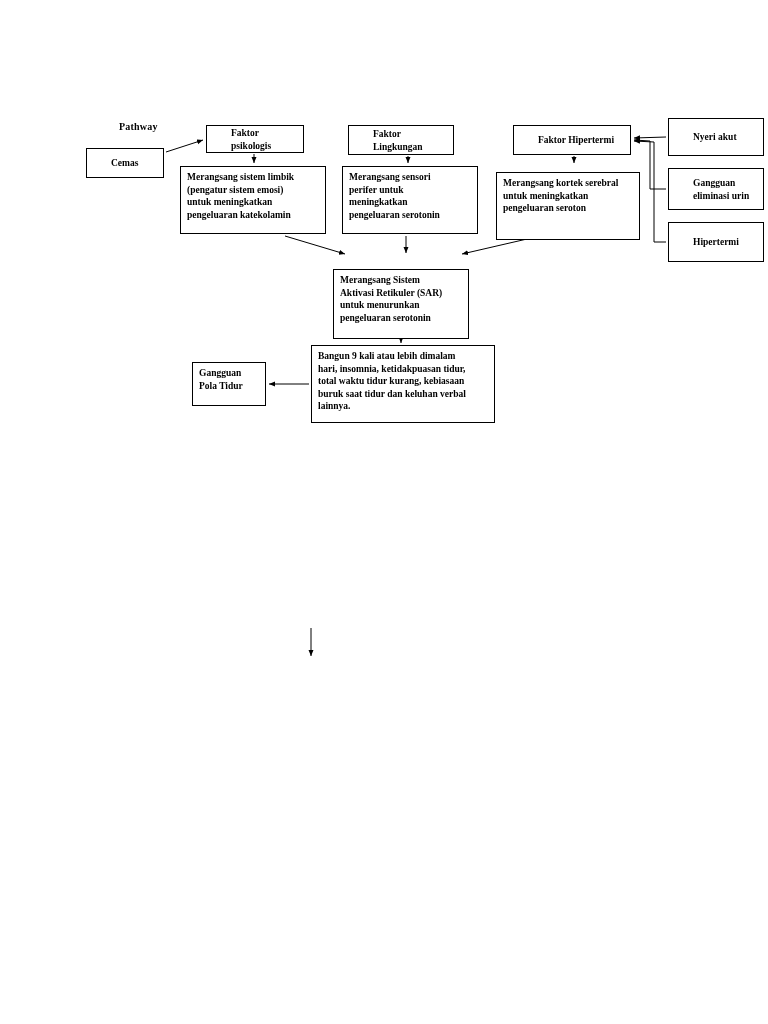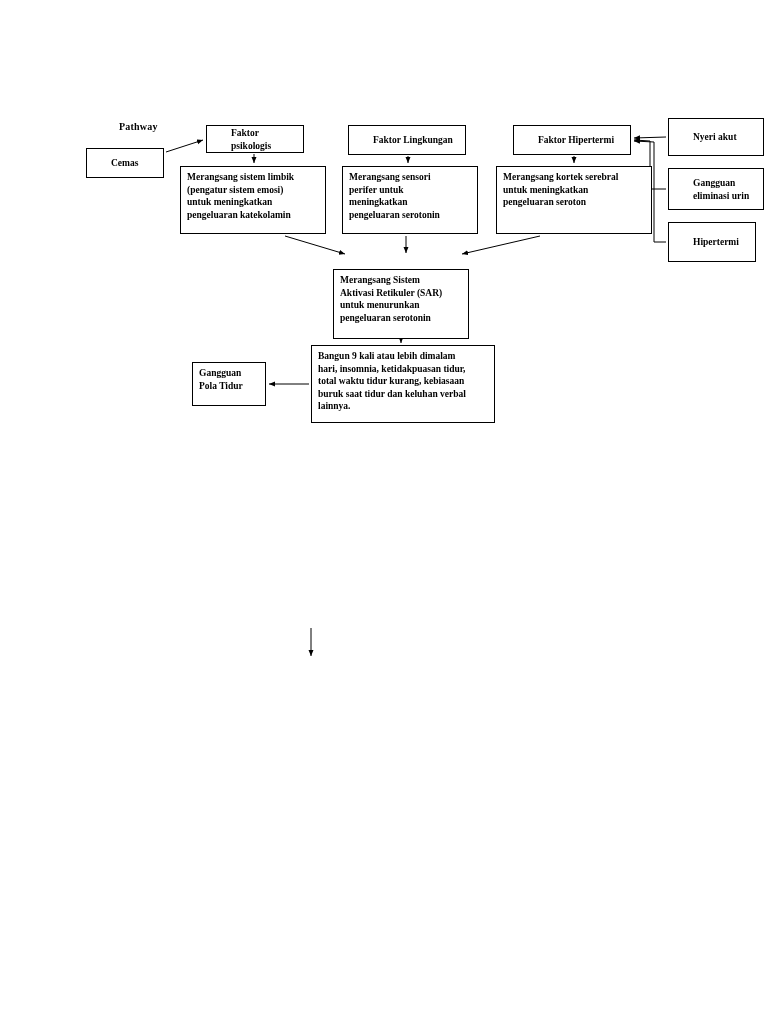--- a/index.html
+++ b/index.html
@@ -84,35 +84,35 @@
         <path d="M 540 236 L 462 254" stroke="#000000" fill="none" stroke-width="1" marker-end="url(#arrowhead)"></path>
         <path d="M 401 328 L 401 343" stroke="#000000" fill="none" stroke-width="1" marker-end="url(#arrowhead)"></path>
         <path d="M 309 384 L 269 384" stroke="#000000" fill="none" stroke-width="1" marker-end="url(#arrowhead)"></path>
         <path d="M 311 628 L 311 656" stroke="#000000" fill="none" stroke-width="1" marker-end="url(#arrowhead)"></path>
       </g>
   </svg>
 
   <div id="node-group">
       <div class="box center-v" style="left: 86px; top: 148px; width: 78px; height: 30px;">Cemas</div>
       <div class="box center-v" style="left: 206px; top: 125px; width: 98px; height: 28px;">Faktor psikologis</div>
-      <div class="box center-v" style="left: 348px; top: 125px; width: 118px; height: 30px;">Faktor Lingkungan</div>
+      <div class="box center-v" style="left: 348px; top: 125px; width: 106px; height: 30px;">Faktor Lingkungan</div>
       <div class="box center-v" style="left: 513px; top: 125px; width: 118px; height: 30px;">Faktor Hipertermi</div>
       <div class="box center-v" style="left: 668px; top: 118px; width: 96px; height: 38px;">Nyeri akut</div>
       <div class="box center-v" style="left: 668px; top: 168px; width: 96px; height: 42px;">Gangguan
 eliminasi urin</div>
-      <div class="box center-v" style="left: 668px; top: 222px; width: 88px; height: 40px;">Hipertermi</div>
+      <div class="box center-v" style="left: 668px; top: 222px; width: 96px; height: 40px;">Hipertermi</div>
       <div class="box" style="left: 180px; top: 166px; width: 146px; height: 68px;">Merangsang sistem limbik
 (pengatur sistem emosi)
 untuk meningkatkan
 pengeluaran katekolamin</div>
       <div class="box" style="left: 342px; top: 166px; width: 136px; height: 68px;">Merangsang sensori
 perifer untuk
 meningkatkan
 pengeluaran serotonin</div>
-      <div class="box" style="left: 496px; top: 166px; width: 156px; height: 68px;">Merangsang kortek serebral
+      <div class="box" style="left: 496px; top: 172px; width: 144px; height: 68px;">Merangsang kortek serebral
 untuk meningkatkan
 pengeluaran seroton</div>
       <div class="box" style="left: 333px; top: 256px; width: 136px; height: 70px; margin-top: 13px;">Merangsang Sistem
 Aktivasi Retikuler (SAR)
 untuk menurunkan
 pengeluaran serotonin</div>
       <div class="box" style="left: 311px; top: 345px; width: 184px; height: 78px;">Bangun 9 kali atau lebih dimalam
 hari, insomnia, ketidakpuasan tidur,
 total waktu tidur kurang, kebiasaan
 buruk saat tidur dan keluhan verbal

